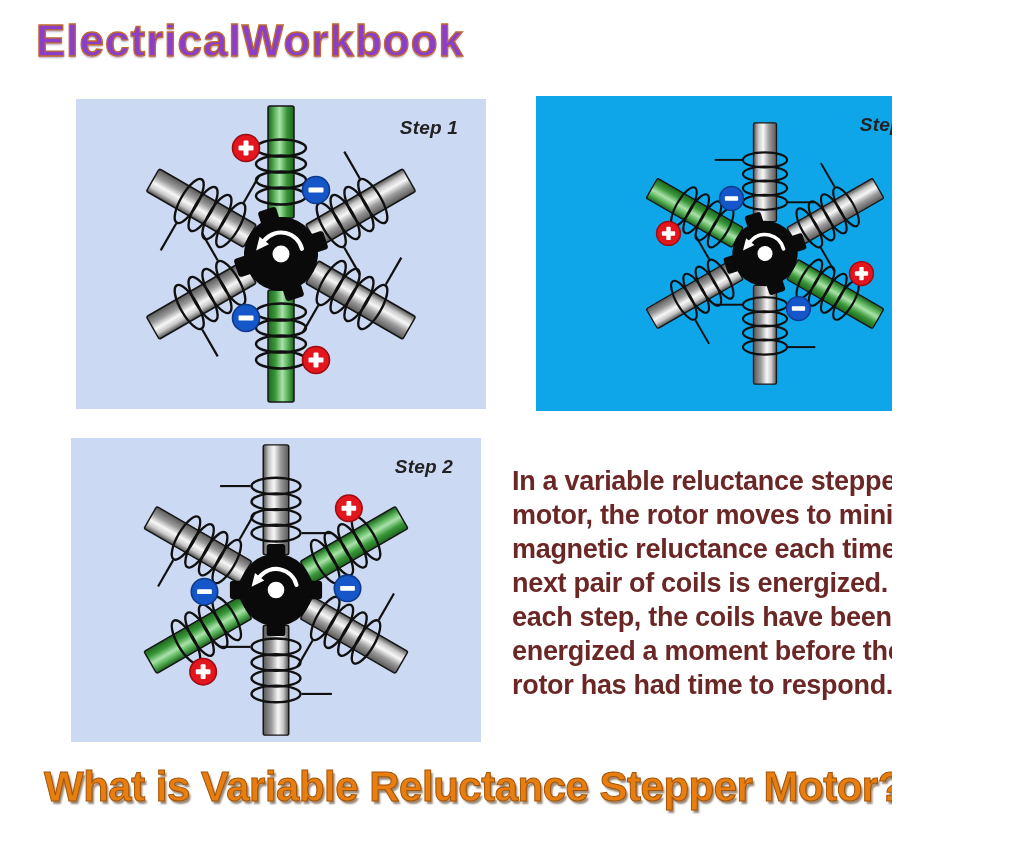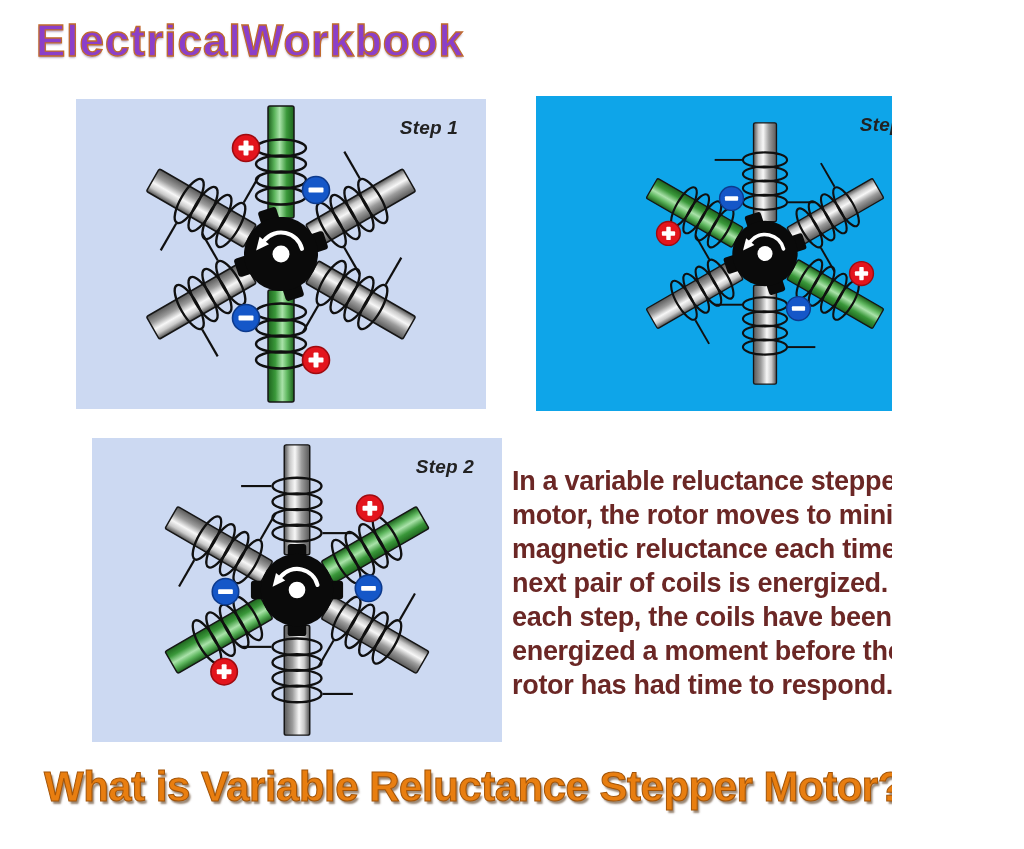--- a/index.html
+++ b/index.html
@@ -15,21 +15,21 @@
     white-space:nowrap;
   }
   .panel{position:absolute;background:#ffffff;font-style:italic;}
   .panel-inner{position:absolute;inset:11px;}
   .panel-inner svg{width:100%;height:100%;display:block;}
   .step-label{
     position:absolute;top:18px;right:28px;
     font-size:19px;font-weight:700;letter-spacing:0.2px;
   }
   #panel-1{left:65px;top:88px;width:432px;height:332px;}
-  #panel-2{left:81px;top:427px;width:432px;height:326px;}
+  #panel-2{left:60px;top:427px;width:432px;height:326px;}
   #panel-3{left:525px;top:85px;width:432px;height:337px;}
   .caption{
     position:absolute;left:512px;top:464px;width:512px;
     font-size:27px;line-height:34px;font-weight:700;letter-spacing:-0.3px;
     white-space:pre-line;
   }
   .title{
     position:absolute;left:44px;top:763px;width:980px;
     font-size:42px;font-weight:800;letter-spacing:-0.5px;
     -webkit-text-stroke:1px #A35408;

